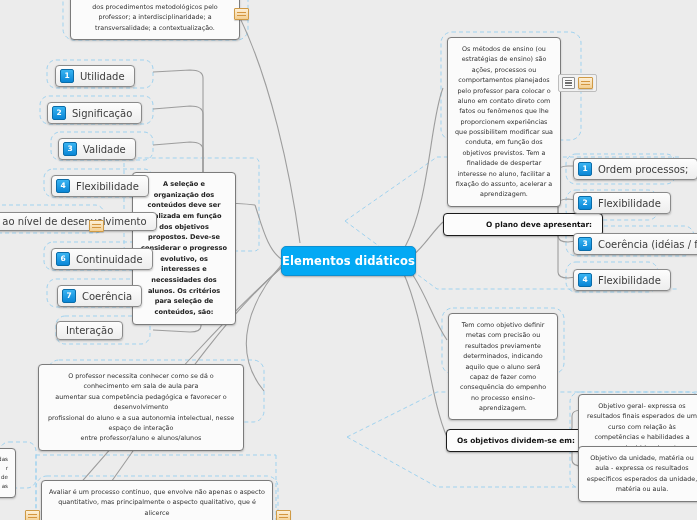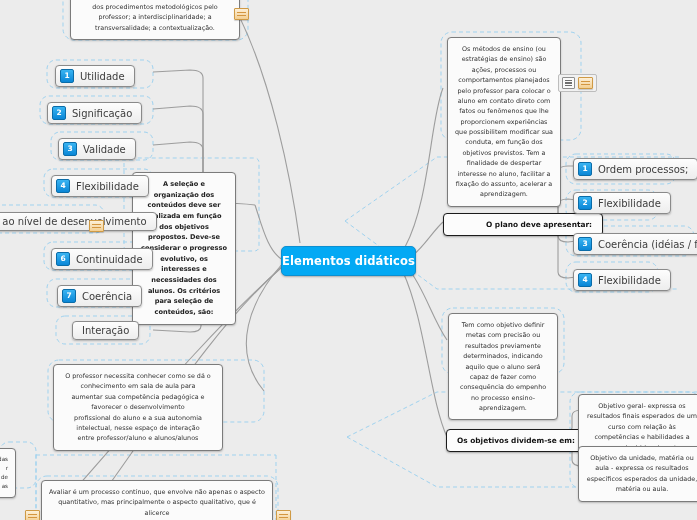--- a/index.html
+++ b/index.html
@@ -235,21 +235,21 @@
     <span class="icon note-icon"></span>
   </div>
   <div class="leaf" style="left:51px;top:248px;">
     <span class="badge">6</span>
     <span class="ltext">Continuidade</span>
   </div>
   <div class="leaf" style="left:57px;top:285px;">
     <span class="badge">7</span>
     <span class="ltext">Coerência</span>
   </div>
-  <div class="leaf nobadge" style="left:72px;top:321px;">
+  <div class="leaf nobadge" style="left:56px;top:321px;">
     <span class="ltext">Interação</span>
   </div>
 
   <div class="node" style="left:447px;top:37px;width:114px;">
     <div class="para plain">Os métodos de ensino (ou estratégias de ensino) são ações, processos ou comportamentos planejados pelo professor para colocar o aluno em contato direto com fatos ou fenômenos que lhe proporcionem experiências que possibilitem modificar sua conduta, em função dos objetivos previstos. Tem a finalidade de despertar interesse no aluno, facilitar a fixação do assunto, acelerar a aprendizagem.</div>
   </div>
   <div class="icon-pair" style="left:558px;top:74px;">
     <span class="icon list-icon">
         <i></i>
         <i></i>
@@ -283,21 +283,21 @@
     <div class="para plain">Tem como objetivo definir metas com precisão ou resultados previamente determinados, indicando aquilo que o aluno será capaz de fazer como consequência do empenho no processo ensino-aprendizagem.</div>
   </div>
 
   <div class="node" style="left:578px;top:394px;width:128px;">
     <div class="para plain">Objetivo geral- expressa os resultados finais esperados de um curso com relação às competências e habilidades a serem adquiridas durante o processo de ensino</div>
   </div>
   <div class="node" style="left:578px;top:446px;width:128px;">
     <div class="para plain">Objetivo da unidade, matéria ou aula - expressa os resultados específicos esperados da unidade, matéria ou aula.</div>
   </div>
 
-  <div class="node" style="left:53px;top:364px;width:170px;">
+  <div class="node" style="left:38px;top:364px;width:206px;">
     <div class="para plain" style="white-space:pre-line;">O professor necessita conhecer como se dá o conhecimento em sala de aula para
 aumentar sua competência pedagógica e favorecer o desenvolvimento
 profissional do aluno e a sua autonomia intelectual, nesse espaço de interação
 entre professor/aluno e alunos/alunos</div>
   </div>
 
   <div class="node" style="left:41px;top:480px;width:232px;">
     <div class="para plain" style="white-space:pre-line;">Avaliar é um processo contínuo, que envolve não apenas o aspecto
 quantitativo, mas principalmente o aspecto qualitativo, que é alicerce
 para o processo ensino-aprendizagem, determina o valor de</div>

